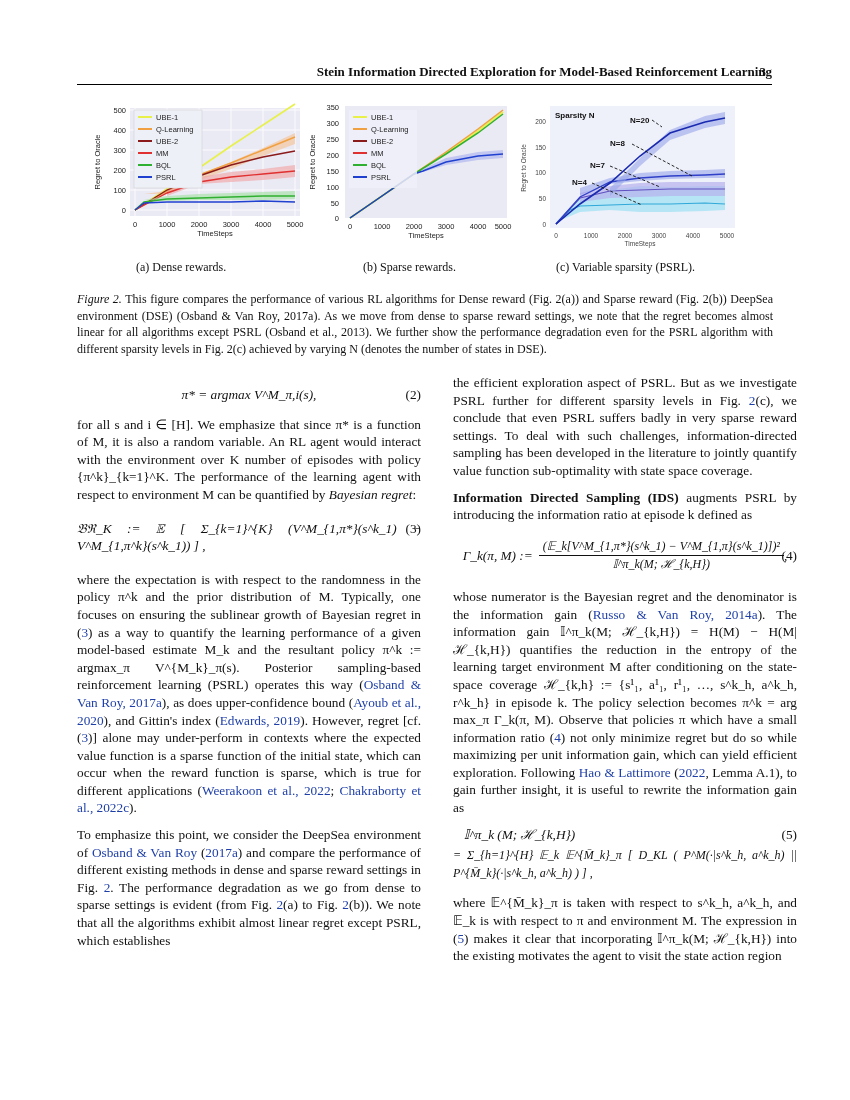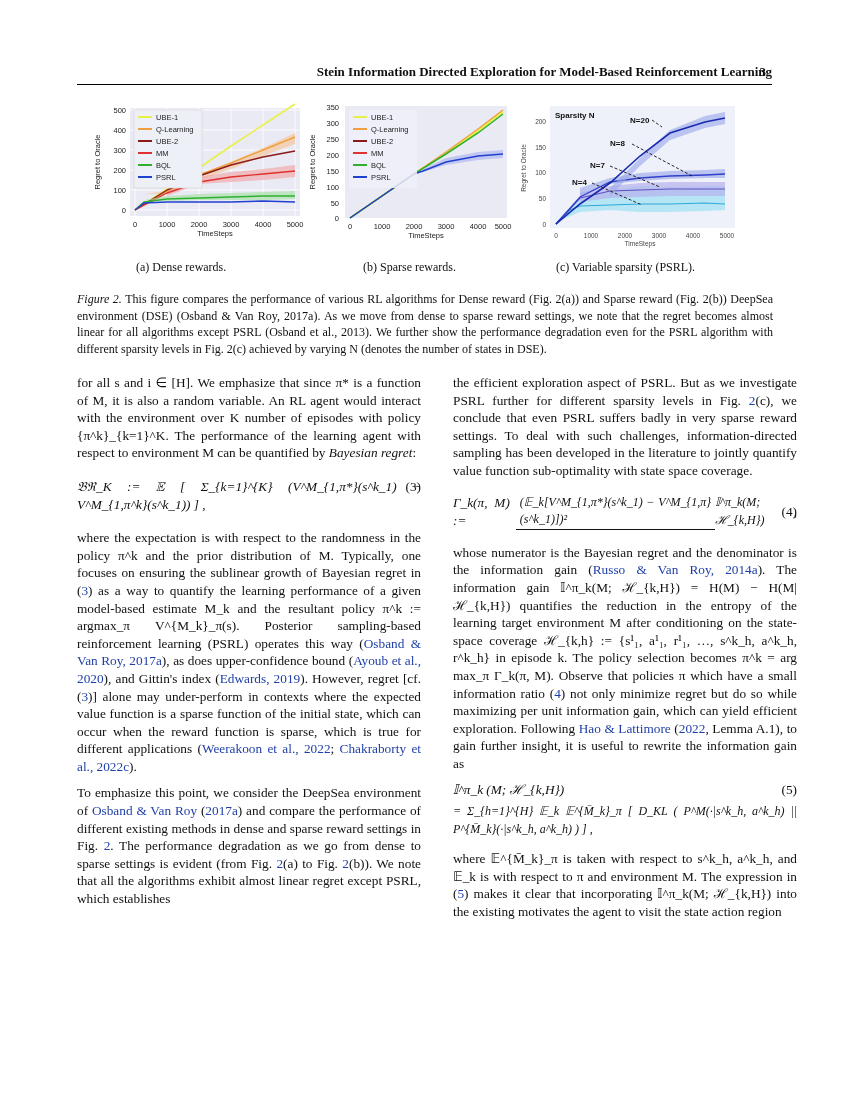--- a/index.html
+++ b/index.html
@@ -183,47 +183,52 @@
 <span class="subcap" style="left:136px;">(a) Dense rewards.</span>
 <span class="subcap" style="left:363px;">(b) Sparse rewards.</span>
 <span class="subcap" style="left:556px;">(c) Variable sparsity (PSRL).</span>
 
 <div class="caption">
   <i>Figure 2.</i>
   <span>This figure compares the performance of various RL algorithms for Dense reward (Fig. 2(a)) and Sparse reward (Fig. 2(b)) DeepSea environment (DSE) (Osband &amp; Van Roy, 2017a). As we move from dense to sparse reward settings, we note that the regret becomes almost linear for all algorithms except PSRL (Osband et al., 2013). We further show the performance degradation even for the PSRL algorithm with different sparsity levels in Fig. 2(c) achieved by varying N (denotes the number of states in DSE).</span>
 </div>
 
 <div class="col left">
+  <div class="eq">
+      <span>π* = argmax V^M_π,i(s),</span>
+      <span class="num">(2)</span>
+    </div>
   <p><span>for all s and i ∈ [H]. We emphasize that since π* is a function of M, it is also a random variable. An RL agent would interact with the environment over K number of episodes with policy {π^k}_{k=1}^K. The performance of the learning agent with respect to environment M can be quantified by</span> <i>Bayesian regret</i>:</p>
   <div class="eq" style="margin:16px 0;">
       <span>𝔅ℜ_K := 𝔼 [ Σ_{k=1}^{K} (V^M_{1,π*}(s^k_1) − V^M_{1,π^k}(s^k_1)) ] ,</span>
       <span class="num">(3)</span>
     </div>
   <p>
     <span>where the expectation is with respect to the randomness in the policy π^k and the prior distribution of M. Typically, one focuses on ensuring the sublinear growth of Bayesian regret in (</span><span class="lnk">3</span><span>) as a way to quantify the learning performance of a given model-based estimate M_k and the resultant policy π^k := argmax_π V^{M_k}_π(s). Posterior sampling-based reinforcement learning (PSRL) operates this way (</span><span class="lnk">Osband &amp; Van Roy, 2017a</span><span>), as does upper-confidence bound (</span><span class="lnk">Ayoub et al., 2020</span><span>), and Gittin's index (</span><span class="lnk">Edwards, 2019</span><span>). However, regret [cf. (</span><span class="lnk">3</span><span>)] alone may under-perform in contexts where the expected value function is a sparse function of the initial state, which can occur when the reward function is sparse, which is true for different applications (</span><span class="lnk">Weerakoon et al., 2022</span><span>; </span><span class="lnk">Chakraborty et al., 2022c</span><span>).</span>
   </p>
   <p>
     <span>To emphasize this point, we consider the DeepSea environment of </span><span class="lnk">Osband &amp; Van Roy</span><span> (</span><span class="lnk">2017a</span><span>) and compare the performance of different existing methods in dense and sparse reward settings in Fig. </span><span class="lnk">2</span><span>. The performance degradation as we go from dense to sparse settings is evident (from Fig. </span><span class="lnk">2</span><span>(a) to Fig. </span><span class="lnk">2</span><span>(b)). We note that all the algorithms exhibit almost linear regret except PSRL, which establishes</span>
   </p>
 </div>
 
 <div class="col right">
   <p><span>the efficient exploration aspect of PSRL. But as we investigate PSRL further for different sparsity levels in Fig. </span><span class="lnk">2</span><span>(c), we conclude that even PSRL suffers badly in very sparse reward settings. To deal with such challenges, information-directed sampling has been developed in the literature to jointly quantify value function sub-optimality with state space coverage.</span></p>
+  <p><b>Information Directed Sampling (IDS)</b><span> augments PSRL by introducing the information ratio at episode k defined as</span></p>
   <div class="eq" style="align-items:center; margin:14px 0;">
     <span>Γ_k(π, M) :=</span>
-    <span style="display:inline-flex; align-items:center; margin-left:6px; font-size:12px;">
+    <span style="display:inline-flex; flex-direction:column; align-items:center; margin-left:6px; font-size:12px;">
       <span style="border-bottom:1px solid #111; padding:0 4px;">(𝔼_k[V^M_{1,π*}(s^k_1) − V^M_{1,π}(s^k_1)])²</span>
       <span>𝕀^π_k(M; ℋ_{k,H})</span>
     </span>,
     <span class="num">(4)</span>
   </div>
   <p>
     <span>whose numerator is the Bayesian regret and the denominator is the information gain (</span><span class="lnk">Russo &amp; Van Roy, 2014a</span><span>). The information gain 𝕀^π_k(M; ℋ_{k,H}) = H(M) − H(M|ℋ_{k,H}) quantifies the reduction in the entropy of the learning target environment M after conditioning on the state-space coverage ℋ_{k,h} := {s¹₁, a¹₁, r¹₁, …, s^k_h, a^k_h, r^k_h} in episode k. The policy selection becomes π^k = arg max_π Γ_k(π, M). Observe that policies π which have a small information ratio (</span><span class="lnk">4</span><span>) not only minimize regret but do so while maximizing per unit information gain, which can yield efficient exploration. Following </span><span class="lnk">Hao &amp; Lattimore</span><span> (</span><span class="lnk">2022</span><span>, Lemma A.1), to gain further insight, it is useful to rewrite the information gain as</span>
   </p>
-  <div class="eq" style="justify-content:flex-start; margin:8px 0 4px 0;">
+  <div class="eq" style="justify-content:flex-start; margin:8px 0 4px 11px;">
       <span>𝕀^π_k (M; ℋ_{k,H})</span>
       <span class="num">(5)</span>
     </div>
   <div class="eq" style="justify-content:flex-end; margin:4px 0 12px 0; font-size:12px;">
       <span>= Σ_{h=1}^{H} 𝔼_k 𝔼^{M̄_k}_π [ D_KL ( P^M(·|s^k_h, a^k_h) || P^{M̄_k}(·|s^k_h, a^k_h) ) ] ,</span>
     </div>
   <p><span>where 𝔼^{M̄_k}_π is taken with respect to s^k_h, a^k_h, and 𝔼_k is with respect to π and environment M. The expression in (</span><span class="lnk">5</span><span>) makes it clear that incorporating 𝕀^π_k(M; ℋ_{k,H}) into the existing motivates the agent to visit the state action region</span></p>
 </div>
 
 </body></html>

